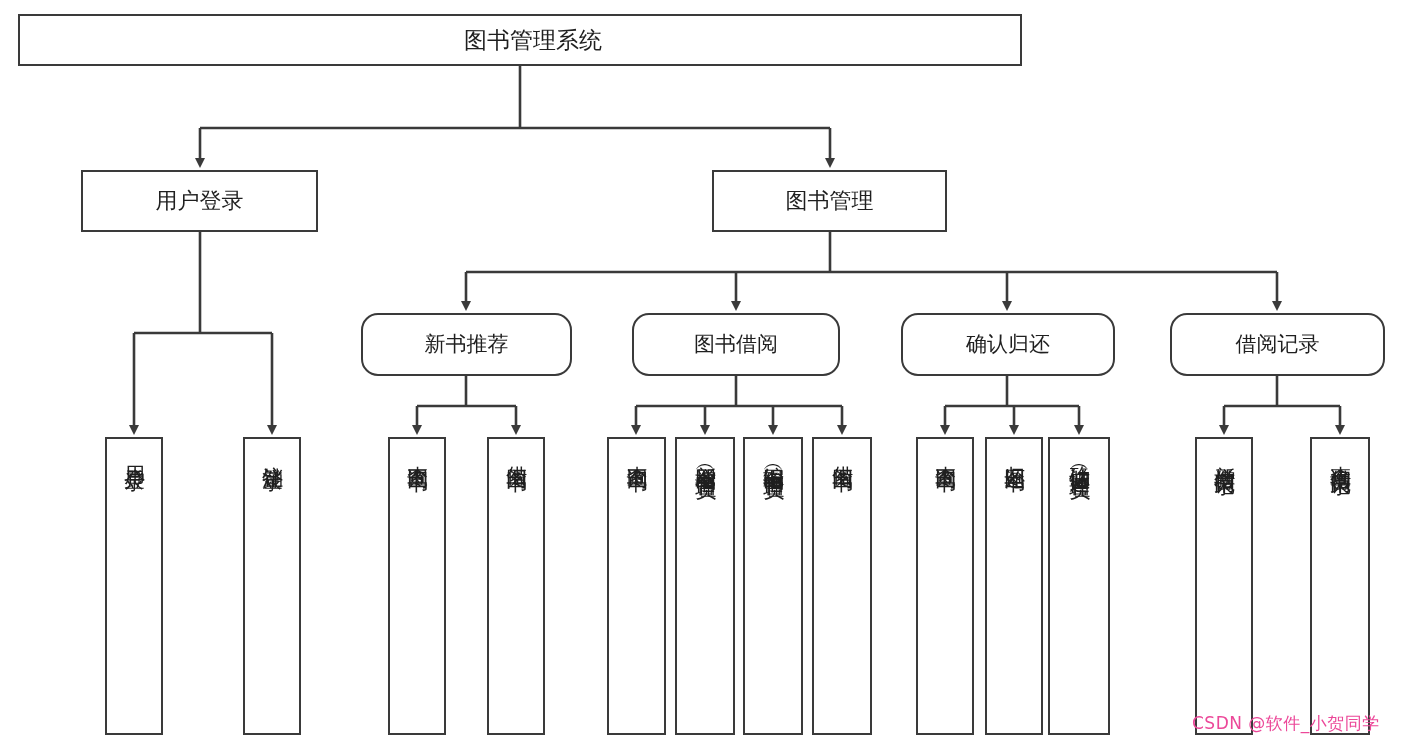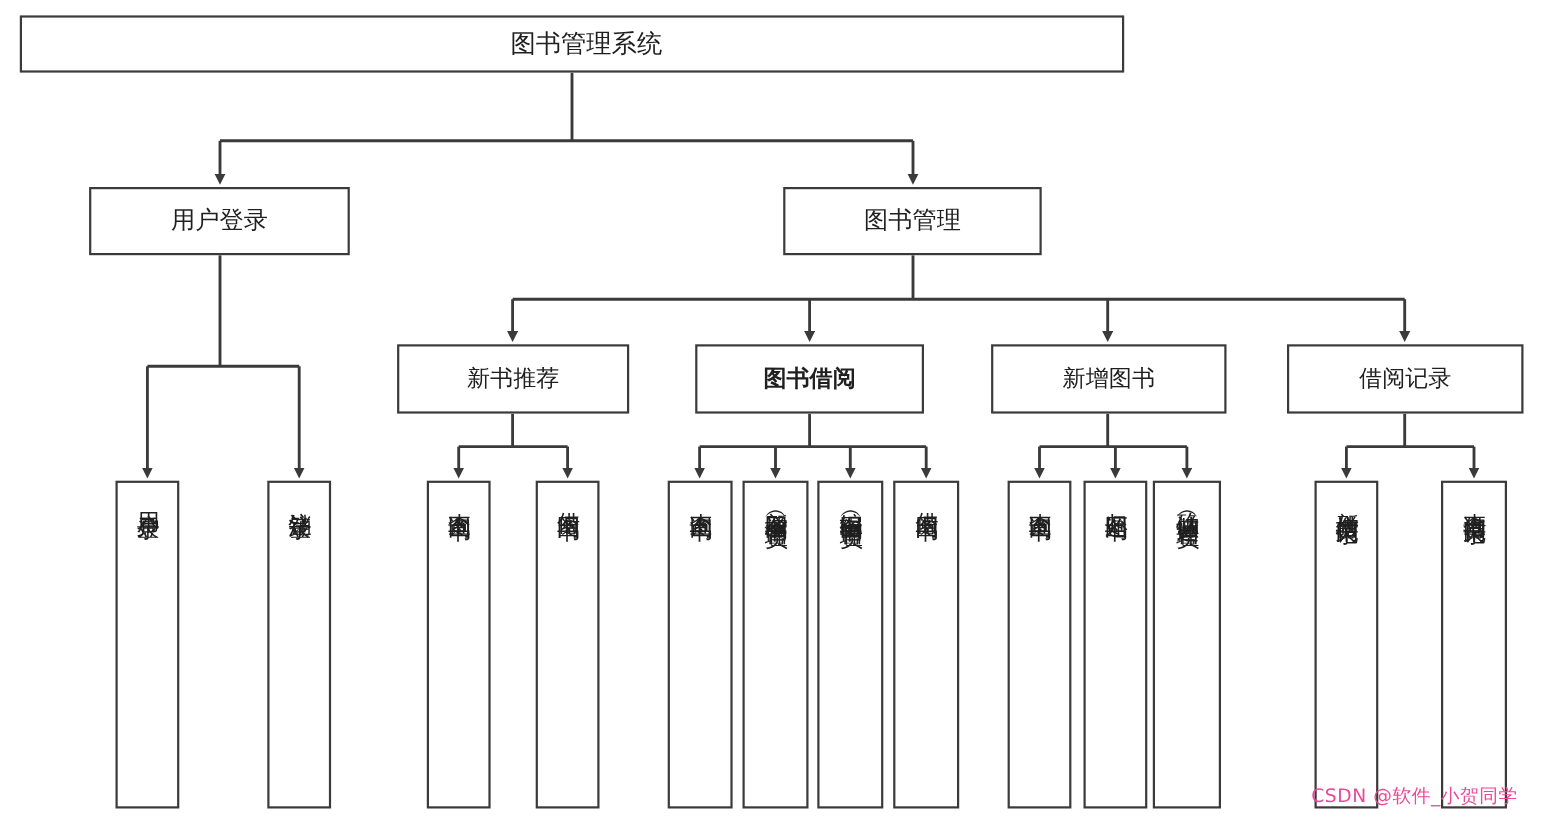--- a/index.html
+++ b/index.html
@@ -28,21 +28,21 @@
     border:2px solid #3a3a3a;
     display:flex;
     align-items:center;
     justify-content:center;
     text-align:center;
     color:#1f1f1f;
     line-height:1.22;
   }
   .node.level0{ font-size:23px; }
   .node.level1{ font-size:22px; }
-  .node.level2{ font-size:21px; }
+  .node.level2{ font-size:21px;border-radius:17px; }
   .node.leaf{
     writing-mode:vertical-rl;
     text-orientation:upright;
     font-size:21px;
     letter-spacing:2px;
     padding-top:10px;
     justify-content:flex-start;
     align-items:center;
   }
   #watermark{
@@ -118,25 +118,25 @@
   <div class="node level1" style="left:81px;top:170px;width:237px;height:62px;">
     <span>用户登录</span>
   </div>
   <div class="node level1" style="left:712px;top:170px;width:235px;height:62px;text-align:right;">
     <span>图书管理</span>
   </div>
 
   <div class="node level2" style="left:361px;top:313px;width:211px;height:63px;">
     <span>新书推荐</span>
   </div>
-  <div class="node level2" style="left:632px;top:313px;width:208px;height:63px;font-weight:bold;">
+  <div class="node level2" style="left:632px;top:313px;width:208px;height:63px;">
     <span>图书借阅</span>
   </div>
   <div class="node level2" style="left:901px;top:313px;width:214px;height:63px;">
-    <span>新增图书</span>
+    <span>确认归还</span>
   </div>
   <div class="node level2" style="left:1170px;top:313px;width:215px;height:63px;">
     <span>借阅记录</span>
   </div>
 
   <div class="node leaf" style="left:105px;top:437px;width:58px;height:298px;">
     <span>用户登录</span>
   </div>
   <div class="node leaf" style="left:243px;top:437px;width:58px;height:298px;">
     <span>注销登录</span>

